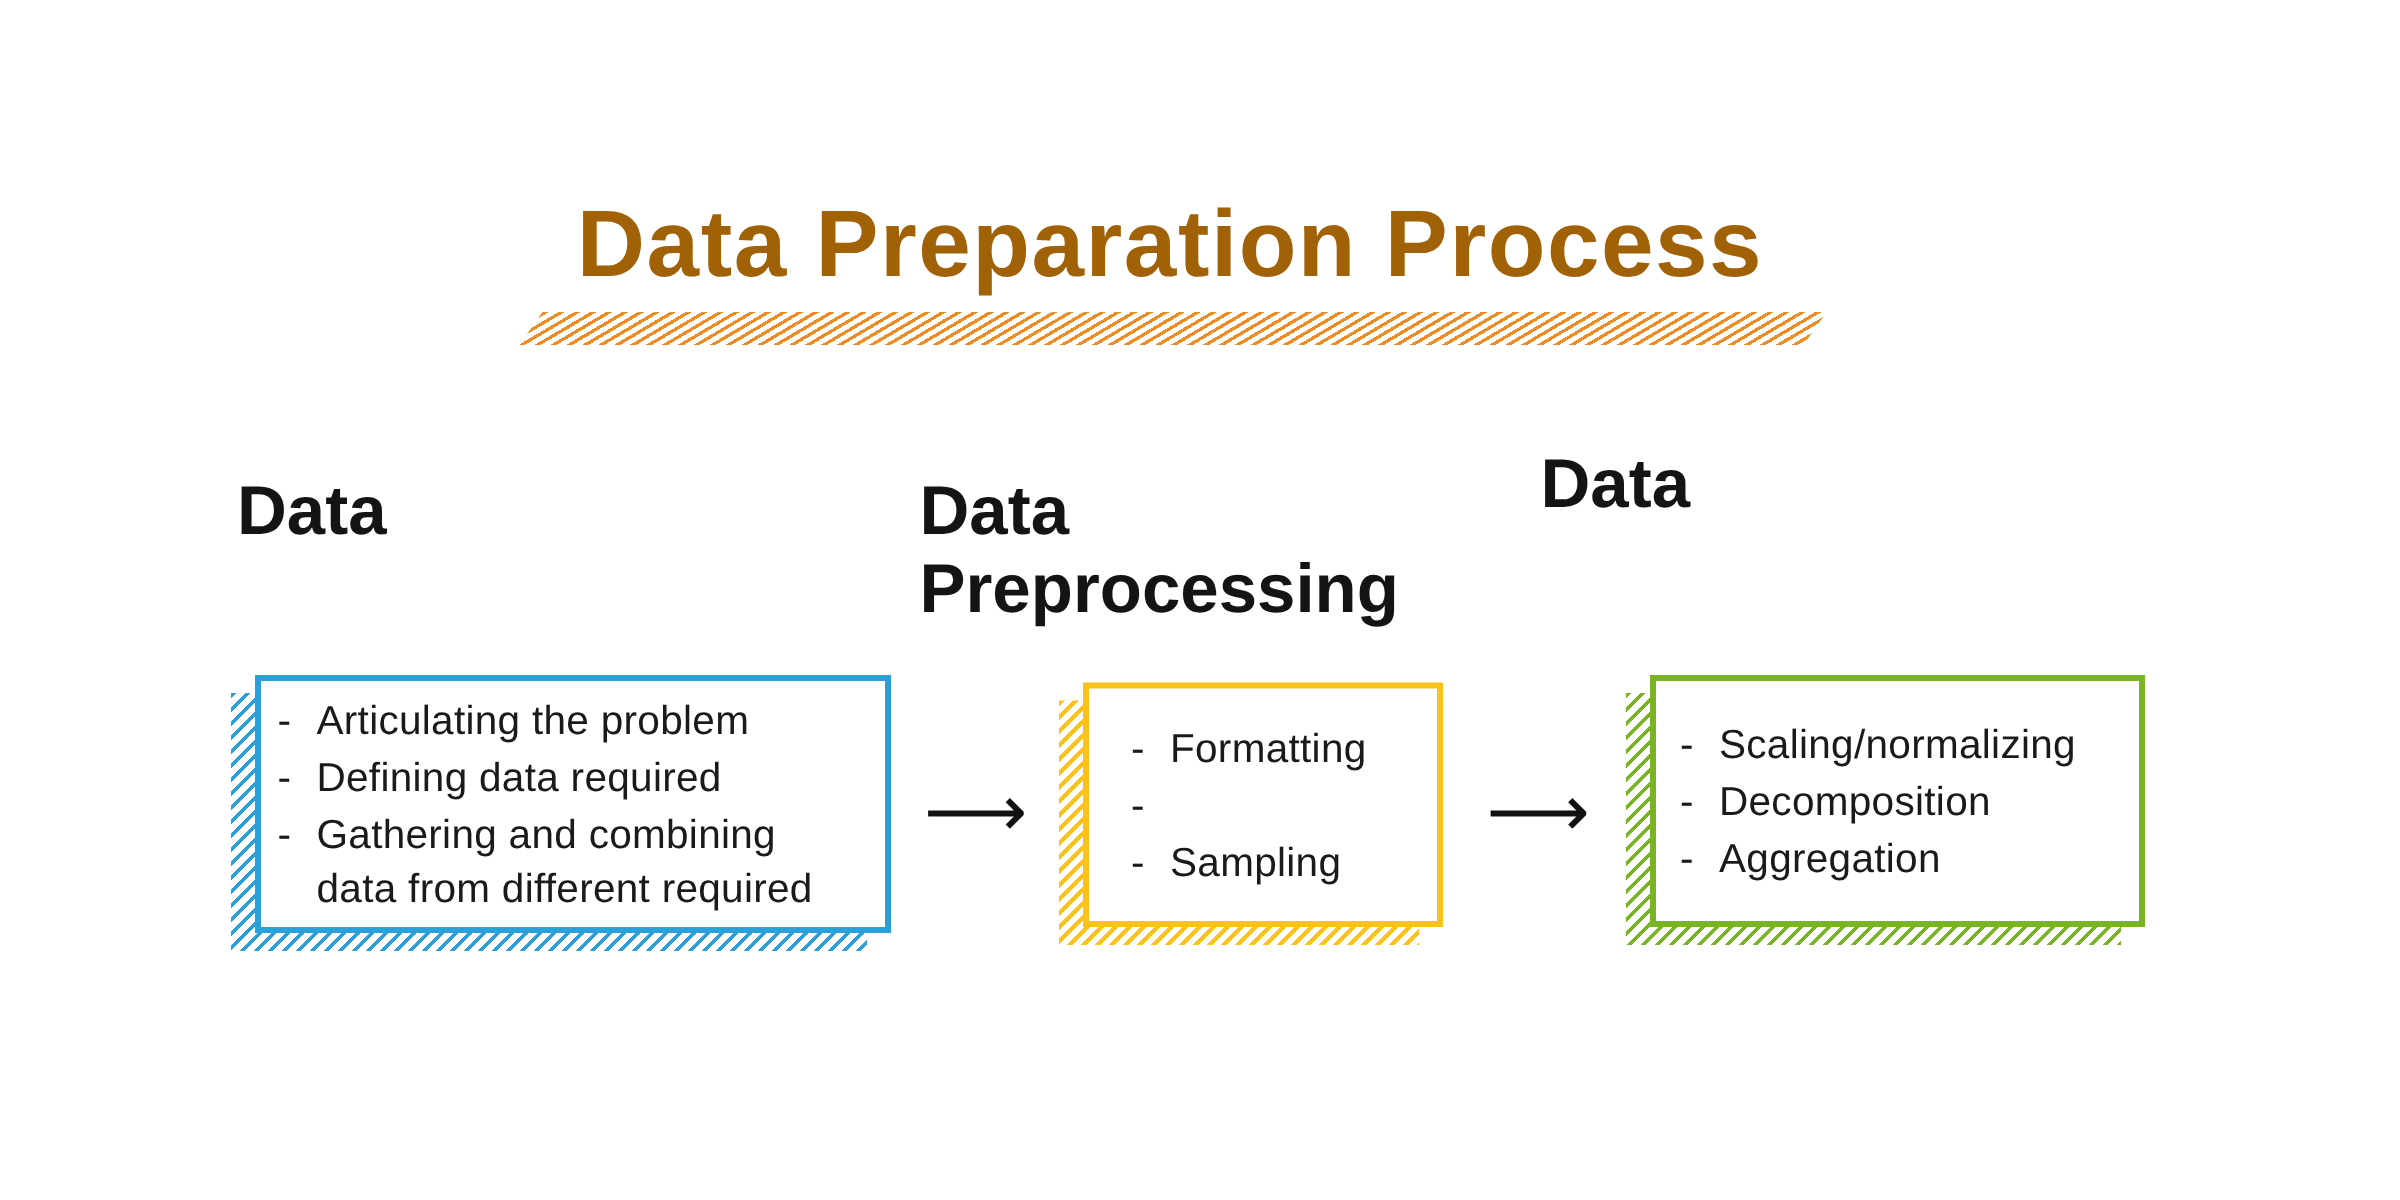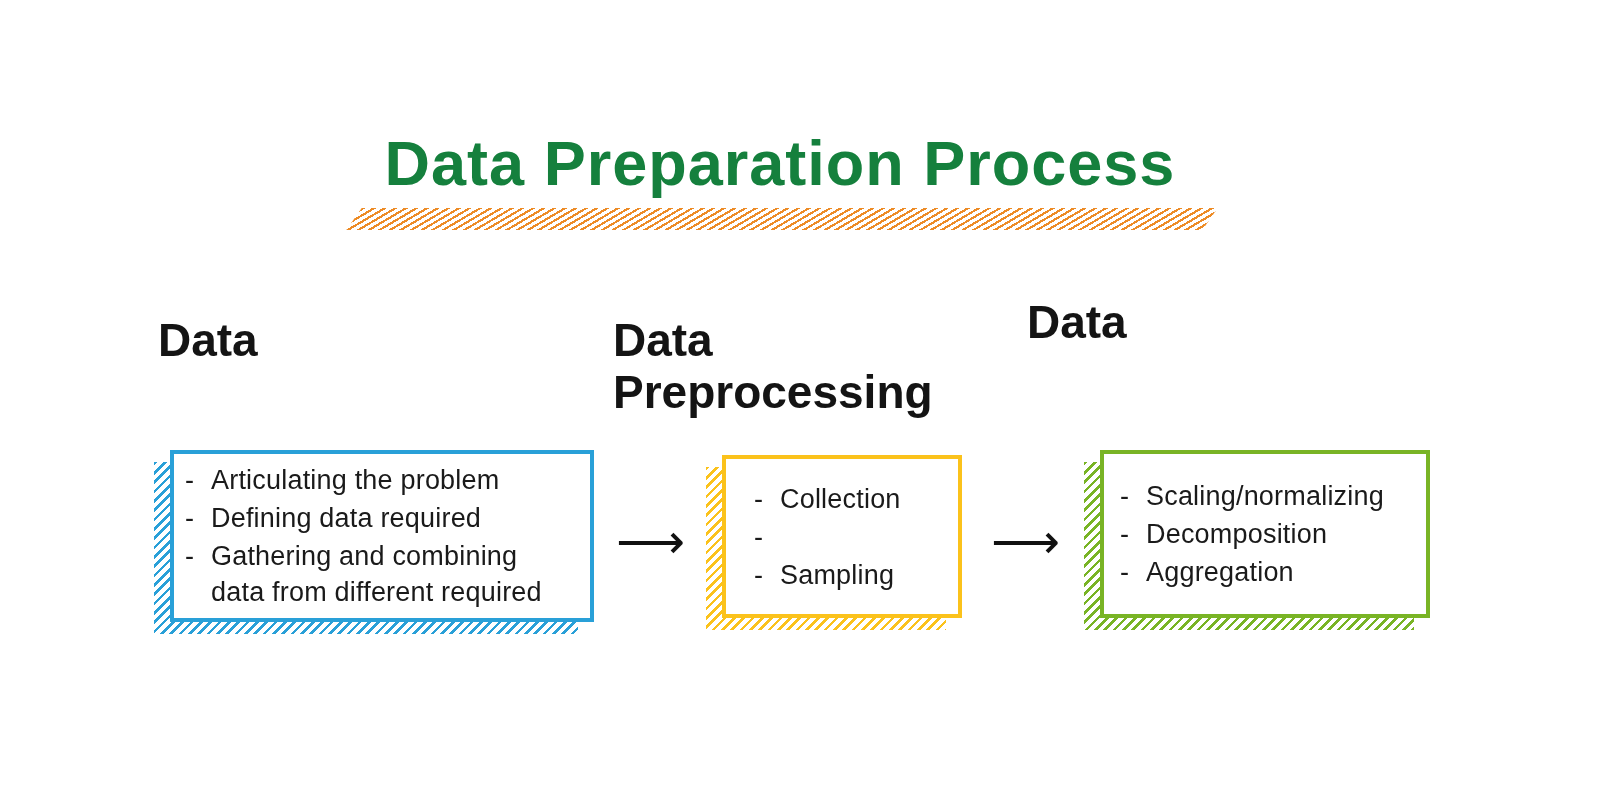--- a/index.html
+++ b/index.html
@@ -14,21 +14,21 @@
   }
 
   
   .title {
     position:absolute;
     top:127px; left:0; width:1560px;
     text-align:center;
     font-size:63px;
     font-weight:700;
     letter-spacing:1px;
-    color:#15803d;
+    color:#a16207;
   }
   .title-underline {
     position:absolute;
     left:354px; top:208px;
     width:856px; height:22px;
     background:repeating-linear-gradient(135deg, #ED8B25 0 3px, transparent 3px 7.5px);
     transform:skewX(-35deg);
   }
 
   
@@ -145,21 +145,21 @@
     </div>
   </div>
 
   <div class="arrow arrow-1">⟶</div>
 
   <div class="box-wrap yellow bw-2">
     <div class="box-shadow"></div>
     <div class="box">
       <div class="bullet">
         <span class="dash">-</span>
-        <span class="bullet-text">Collection</span>
+        <span class="bullet-text">Formatting</span>
       </div>
       <div class="bullet">
         <span class="dash">-</span>
       </div>
       <div class="bullet">
         <span class="dash">-</span>
         <span class="bullet-text">Sampling</span>
       </div>
     </div>
   </div>

